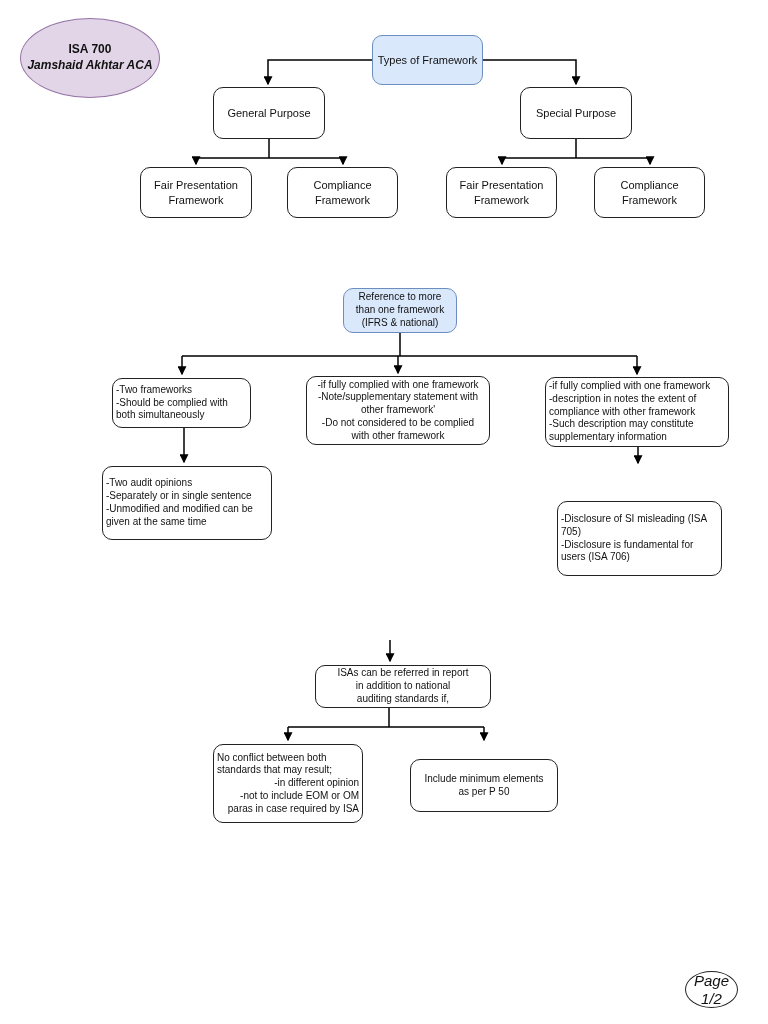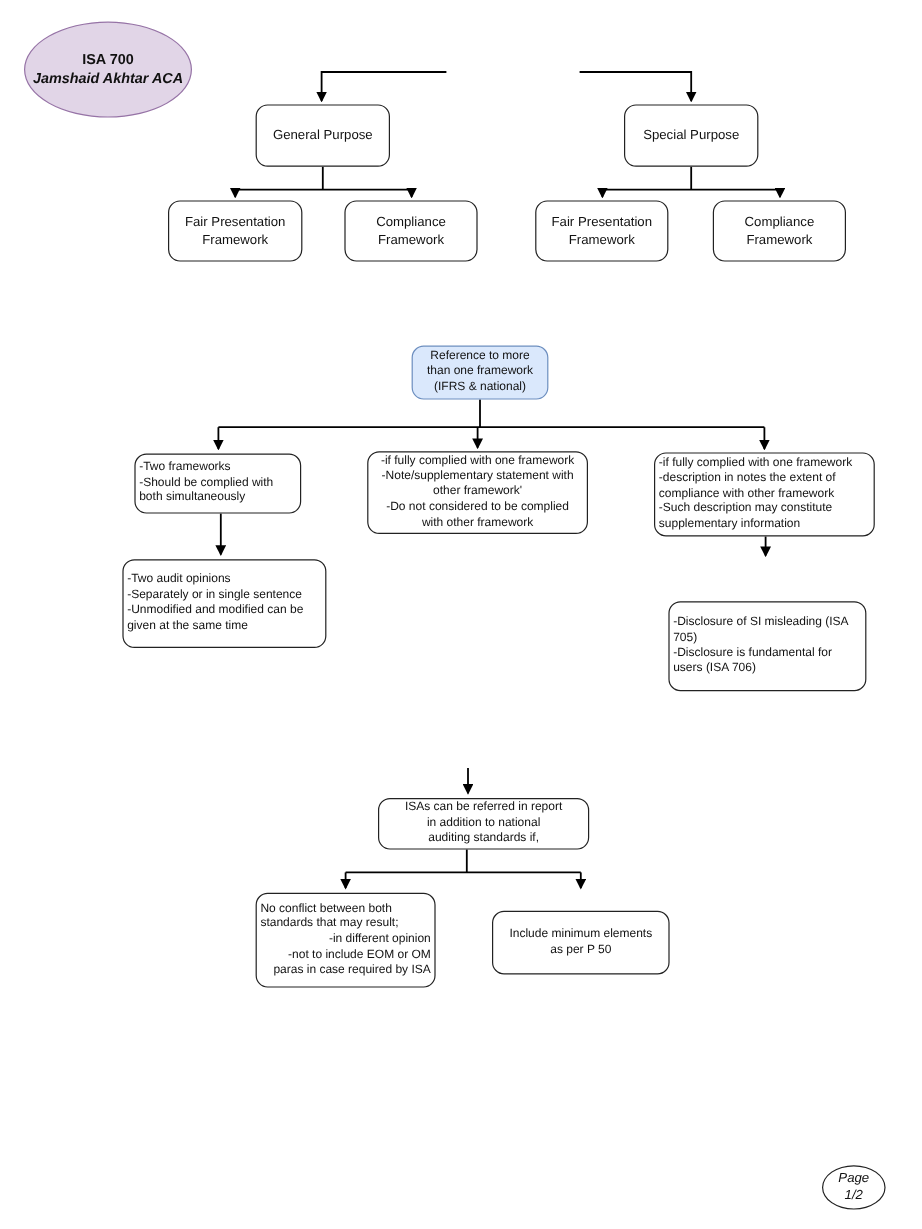--- a/index.html
+++ b/index.html
@@ -22,21 +22,21 @@
   .node.left{justify-content:flex-start;text-align:left;}
   .node.stack{flex-direction:column;}
   .node .intro{display:block;width:100%;text-align:left;}
   .node .bullets{display:block;width:100%;text-align:right;}
   .ellipse{
     position:absolute;box-sizing:border-box;border-radius:50%;
     display:flex;flex-direction:column;align-items:center;justify-content:center;
     text-align:center;white-space:pre-wrap;
   }
   .ellipse.purple{background:#e1d5e7;border:1.6px solid #9673a6;}
-  .ellipse.white{background:#fff;border:1.5px solid #222;font-style:italic;font-size:11px;line-height:1.2;}
+  .ellipse.white{background:#fff;border:1.5px solid #222;font-style:italic;font-size:15px;line-height:1.2;}
   .ellipse .t1{font-weight:bold;font-size:12px;line-height:1.3;}
   .ellipse .t2{font-weight:bold;font-style:italic;font-size:12px;line-height:1.3;}
 </style>
 </head>
 <body>
 
 <div class="page">
 
   <svg class="wires" width="768" height="1024" viewBox="0 0 768 1024">
     <defs>
@@ -67,20 +67,21 @@
       <path d="M288,727 V740" marker-end="url(#arr)"></path>
       <path d="M484,727 V740" marker-end="url(#arr)"></path>
     </g>
   </svg>
 
   <div class="ellipse purple" style="left:20px;top:18px;width:140px;height:80px;">
     <span class="t1">ISA 700</span>
     <span class="t2">Jamshaid Akhtar ACA</span>
   </div>
 
+  <div class="node blue md" style="left:372px;top:35px;width:111px;height:50px;">Types of Framework</div>
   <div class="node md" style="left:213px;top:87px;width:112px;height:52px;">General Purpose</div>
   <div class="node md" style="left:520px;top:87px;width:112px;height:52px;">Special Purpose</div>
   <div class="node md" style="left:140px;top:167px;width:112px;height:51px;">Fair Presentation
 Framework</div>
   <div class="node md" style="left:287px;top:167px;width:111px;height:51px;">Compliance
 Framework</div>
   <div class="node md" style="left:446px;top:167px;width:111px;height:51px;">Fair Presentation
 Framework</div>
   <div class="node md" style="left:594px;top:167px;width:111px;height:51px;">Compliance
 Framework</div>

